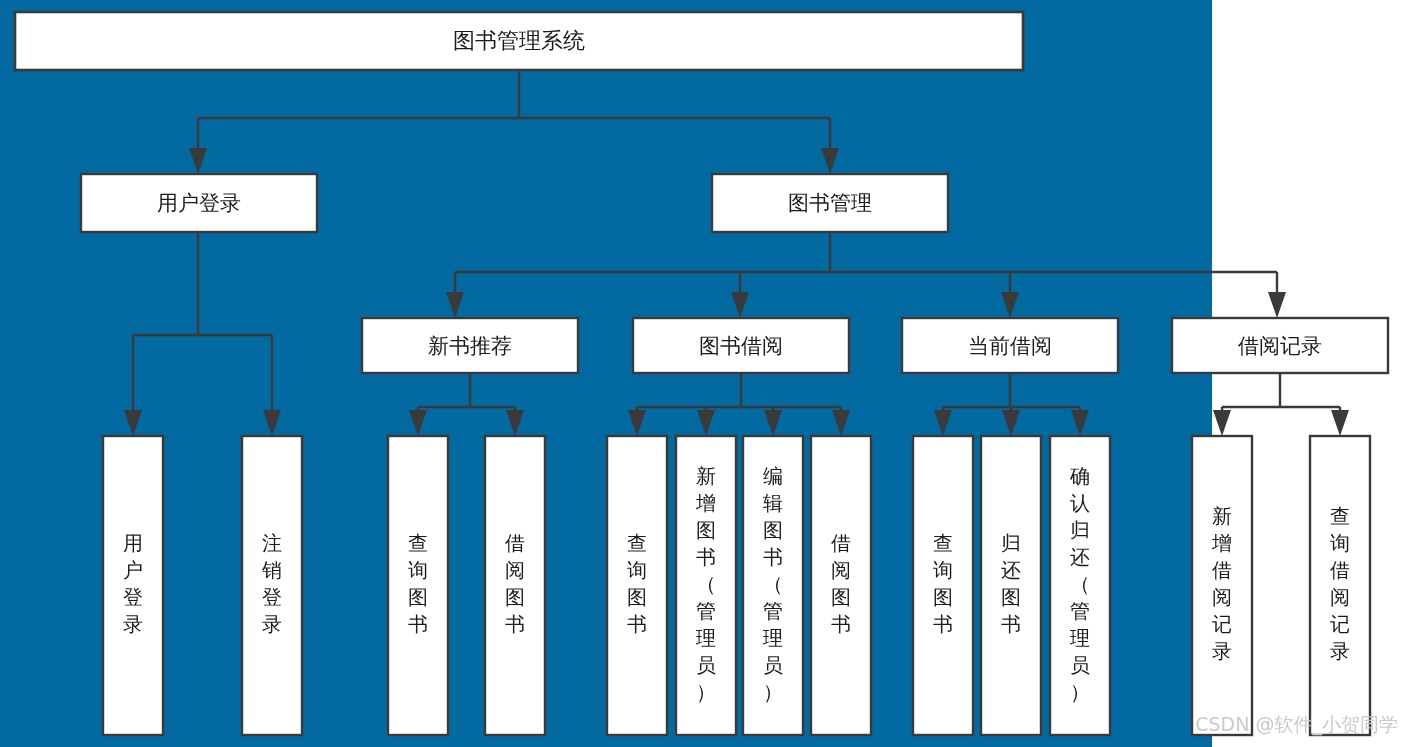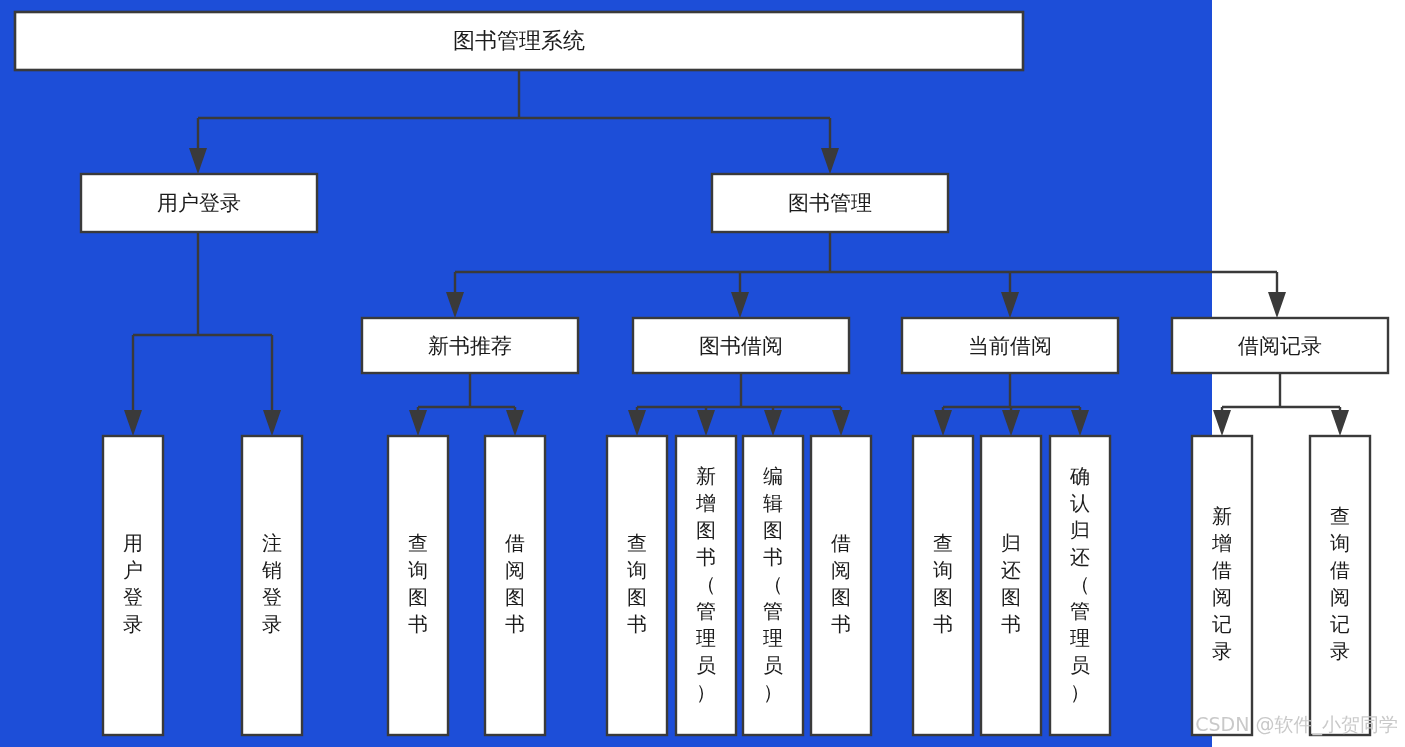--- a/index.html
+++ b/index.html
@@ -11,21 +11,21 @@
   body {
     width: 1405px;
     height: 747px;
     overflow: hidden;
     font-family: "DejaVu Sans", "Liberation Sans", sans-serif;
   }
   #diagram-root {
     position: relative;
     width: 1212px;
     height: 747px;
-    background: #1d4ed8;
+    background: #0369a1;
   }
   svg.diagram-svg {
     position: absolute;
     left: 0;
     top: 0;
     width: 1405px;
     height: 747px;
     display: block;
   }
   .node-box {

